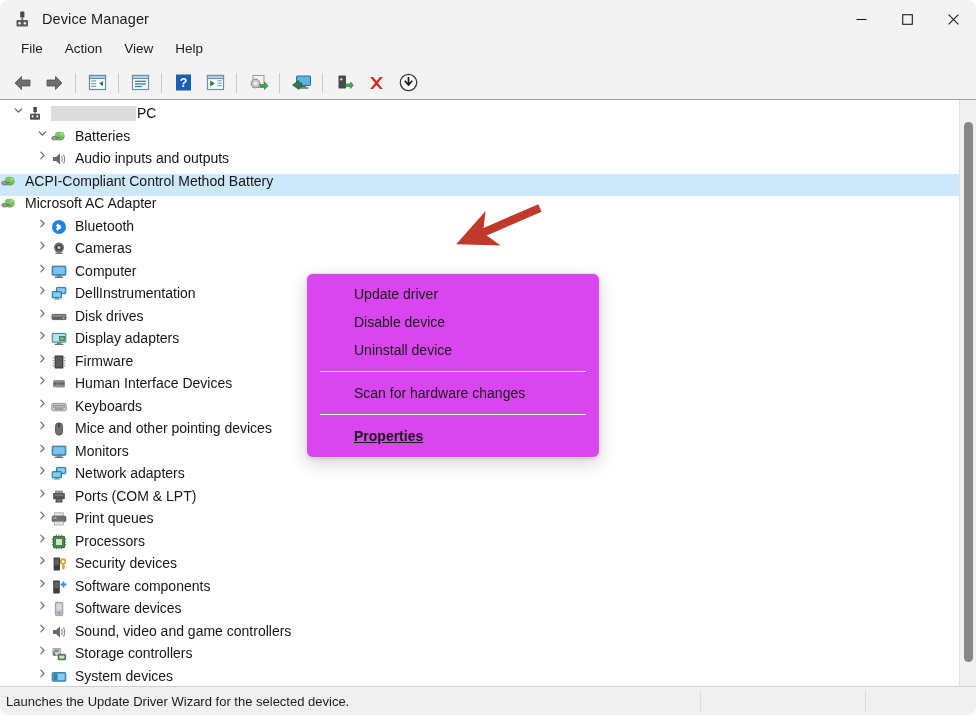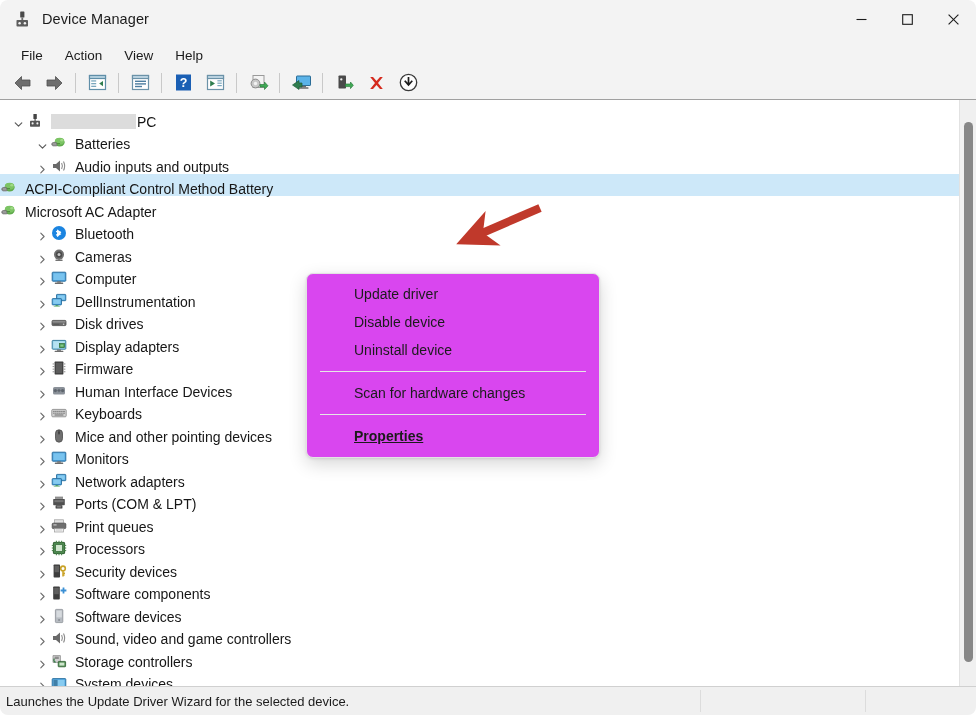--- a/index.html
+++ b/index.html
@@ -31,21 +31,21 @@
     width: 46px; height: 38px;
     display: flex; align-items: center; justify-content: center;
     color: #1b1b1b;
   }
   .wc svg { display: block; }
 
   
   .menubar {
     height: 28px; flex: 0 0 28px;
     background: #f3f3f3;
-    display: flex; align-items: flex-end;
+    display: flex; align-items: flex-start;
     padding-left: 10px;
   }
   .menu-item {
     font-size: 13.5px; color: #1b1b1b;
     padding: 3px 11px; border-radius: 3px;
     cursor: default;
   }
 
   
   .toolbar {
@@ -75,21 +75,21 @@
     border-bottom: 1px solid #d0d0d0;
   }
   .tree {
     flex: 1 1 auto;
     padding-top: 6px;
     position: relative;
     overflow: hidden;
   }
   .row {
     height: 22.5px;
-    display: flex; align-items: flex-end;
+    display: flex; align-items: flex-start;
     font-size: 14px; color: #161616;
     white-space: nowrap;
     position: relative;
   }
   .row .chev {
     width: 16px; flex: 0 0 16px;
     display: flex; align-items: center; justify-content: center;
     color: #5a5a5a; font-size: 11px;
   }
   .row .ico {

